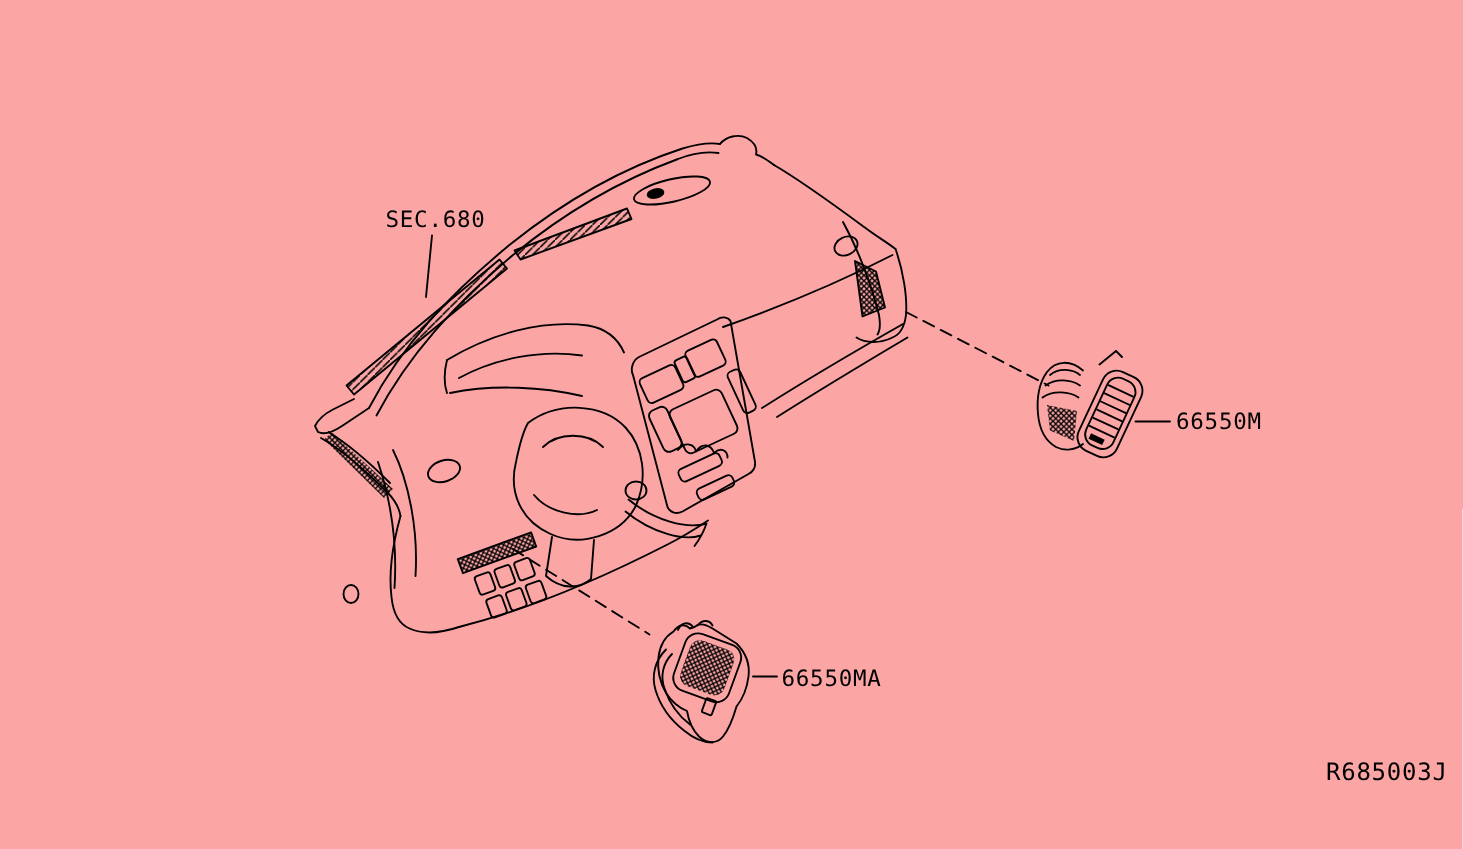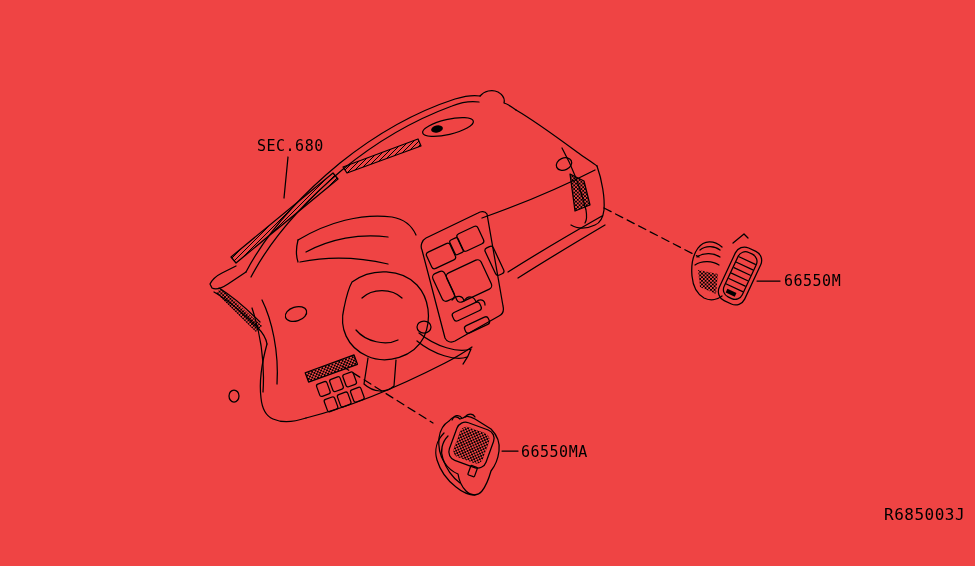--- a/index.html
+++ b/index.html
@@ -1,19 +1,19 @@
 <!DOCTYPE html>
 <html><head>
 <meta charset="utf-8">
 <style>
   html,body{margin:0;padding:0;background:#ffffff;}
   .page{
     position:relative;
     width:975px;height:566px;
-    background:#ef4444;
+    background:#fca5a5;
     font-family:"DejaVu Sans Mono","Liberation Mono",monospace;
     overflow:hidden;
   }
   svg{display:block;}
   text{
     font-family:"DejaVu Sans Mono","Liberation Mono",monospace;
     fill:#000000;
   }
   .lbl{font-size:15px;letter-spacing:0.5px;}
   .ref{font-size:16px;letter-spacing:0.5px;}

